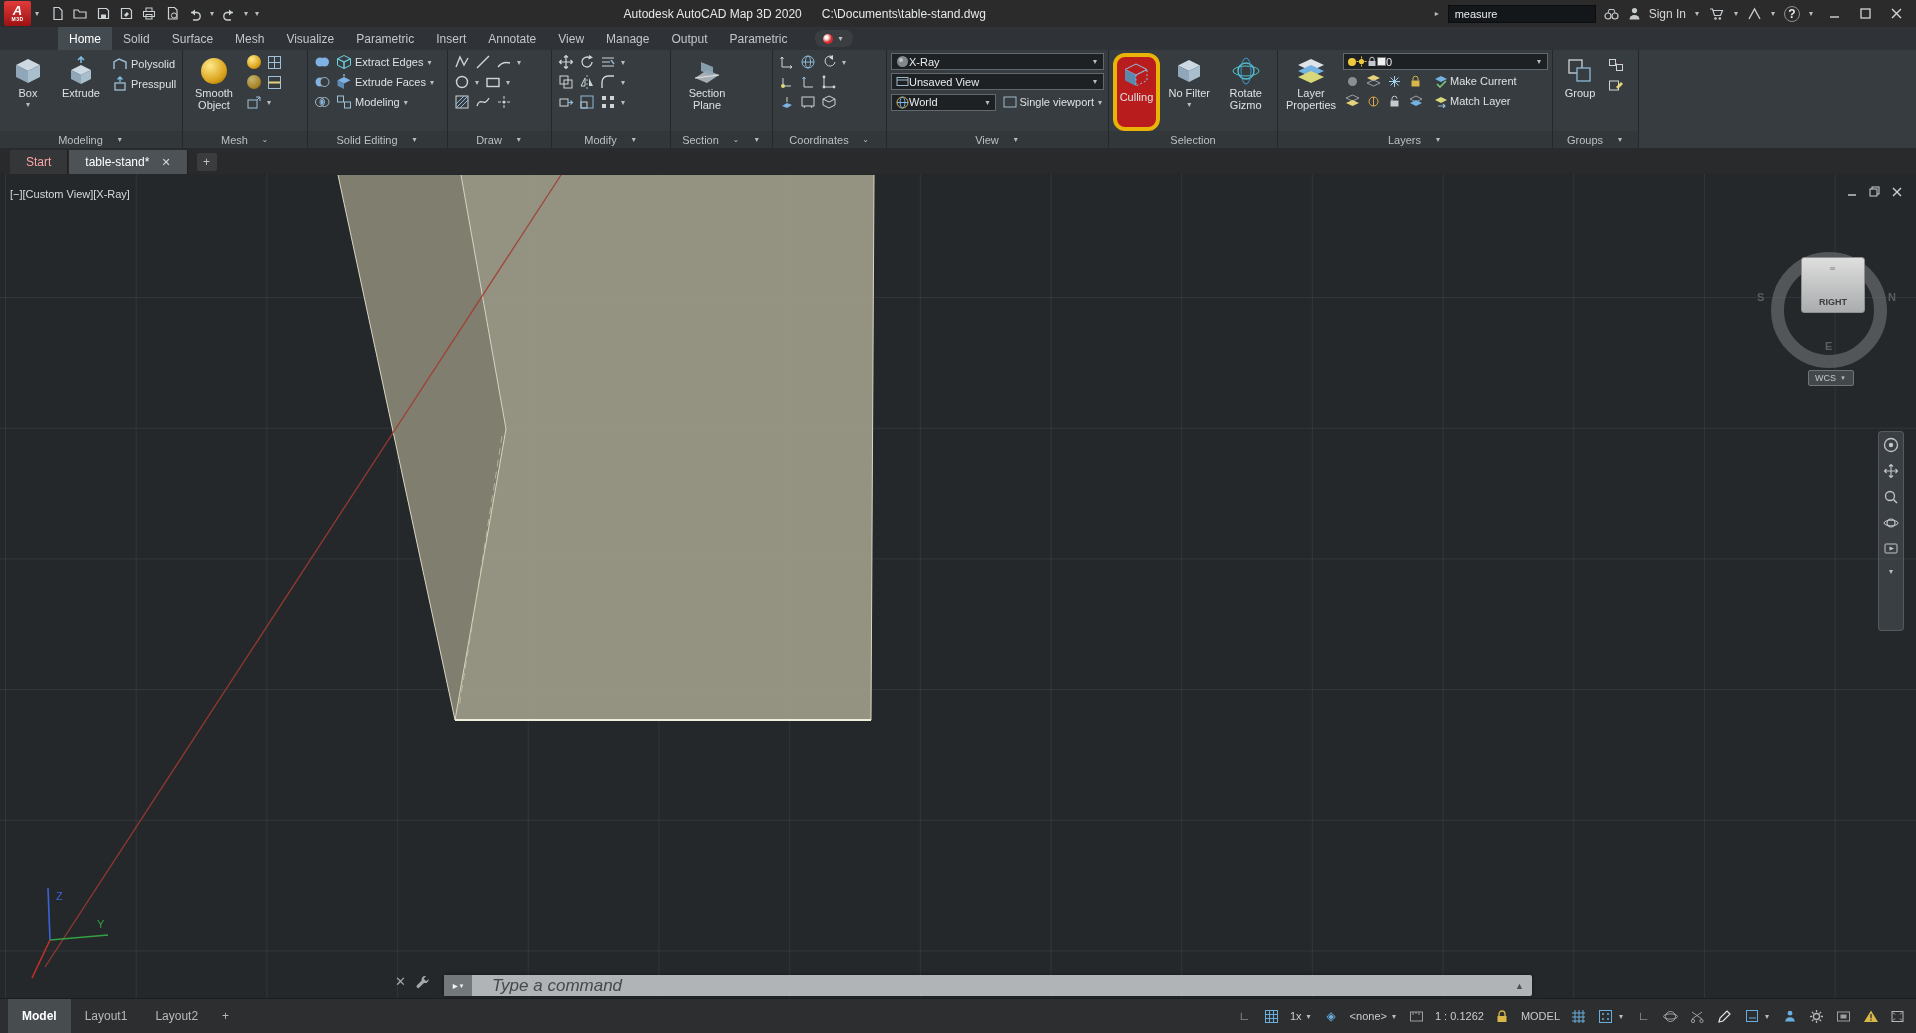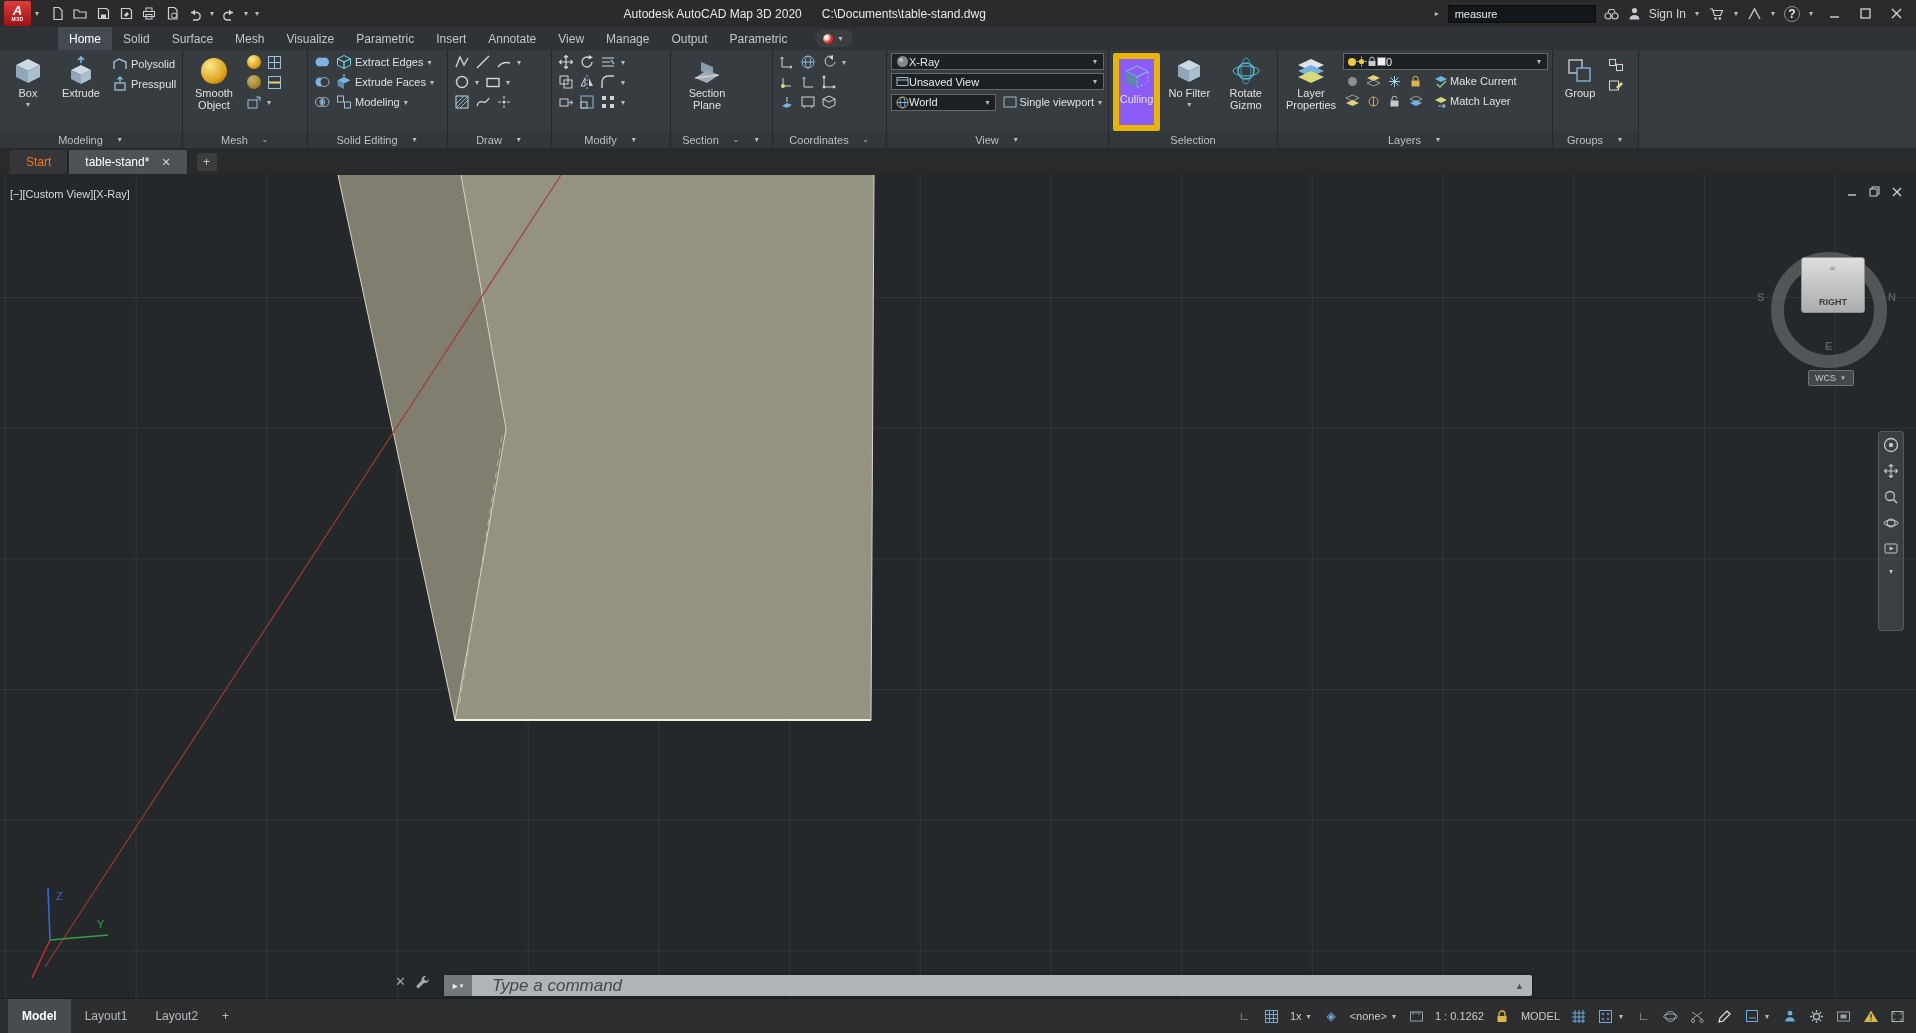--- a/index.html
+++ b/index.html
@@ -28,34 +28,34 @@
 #cloud-pill{margin-left:16px;display:flex;align-items:center;gap:4px;padding:0 8px;background:#3a3e41;border-radius:8px;margin-top:3px;margin-bottom:3px}
 #cloud-dot{width:10px;height:10px;border-radius:50%;background:radial-gradient(circle at 35% 35%,#fff 15%,#d42a2a 55%)}
 
 
 #ribbon{position:absolute;top:50px;left:0;width:100%;height:98px;background:#363c3f;display:flex}
 .panel{height:98px;border-right:1px solid #23282b;display:flex;flex-direction:column;flex:0 0 auto}
 .pbody{flex:1;display:flex;gap:3px;padding:3px 4px 0}
 .plabel{height:17px;display:flex;align-items:center;justify-content:center;font-size:11px;color:#bcc0c3;gap:13px;background:rgba(0,0,0,.07)}
 .bigbtn{display:flex;flex-direction:column;align-items:center;font-size:11px;line-height:12px;color:#dee1e3;text-align:center;padding-top:2px;cursor:pointer}
 .bigbtn .bicon{height:32px;display:flex;align-items:center;justify-content:center}
-.bigbtn.hl{border:6px solid #eab308;background:#8b5cf6;border-radius:2px}
+.bigbtn.hl{border:4px solid #eab308;background:#b91c1c;border-radius:12px}
 .smallcol{display:flex;flex-direction:column;gap:2px}
 .srow{display:flex;align-items:center;gap:2px}
 .sic{width:19px;height:18px;display:flex;align-items:center;justify-content:center;font-size:12px}
 .slabel{font-size:11px;color:#dee1e3;white-space:nowrap}
 .combo{height:17px;background:#1d2124;border:1px solid #61696e;display:flex;align-items:center;gap:0;padding:0 4px;font-size:11px;color:#e9ebec;white-space:nowrap}
 .combo .car{margin-left:auto}
 .ball{width:14px;height:14px;border-radius:50%;background:radial-gradient(circle at 35% 30%,#ffe98a,#d8a018 65%,#8a5e00)}
 .ball.big{width:26px;height:26px}
 .gray{color:#aeb4b8}.blue{color:#6aaede}
 
 
 #ftabs{position:absolute;top:148px;left:0;width:100%;height:26px;background:#292a2b;display:flex;align-items:flex-end;font-size:12px}
-.ftab{height:24px;display:flex;align-items:center;padding:0 16px;color:#f97316;background:#343637;border-right:1px solid #1f2021;margin-right:1px;cursor:pointer}
+.ftab{height:24px;display:flex;align-items:center;padding:0 16px;color:#fca5a5;background:#343637;border-right:1px solid #1f2021;margin-right:1px;cursor:pointer}
 .ftab.active{background:#4c5255;color:#fff}
 .ftab .close{margin-left:12px;font-size:11px;color:#d6d9db}
 #ftab-plus{width:20px;height:18px;margin-left:8px;margin-bottom:3px;display:flex;align-items:center;justify-content:center;color:#c2c5c7;background:#3a3c3e;border-radius:2px}
 
 
 #canvas{position:absolute;top:174px;left:0;width:1916px;height:824px;background:#24282b;overflow:hidden;
 background-image:linear-gradient(to right,rgba(140,150,158,.12) 1px,transparent 1px),linear-gradient(to bottom,rgba(140,150,158,.12) 1px,transparent 1px);
 background-size:130.7px 130.7px;background-position:5px 0,0 123px}
 #scene{position:absolute;left:0;top:0}
 #vp-label{position:absolute;left:10px;top:14px;font-size:11px;color:#d8dadc}

